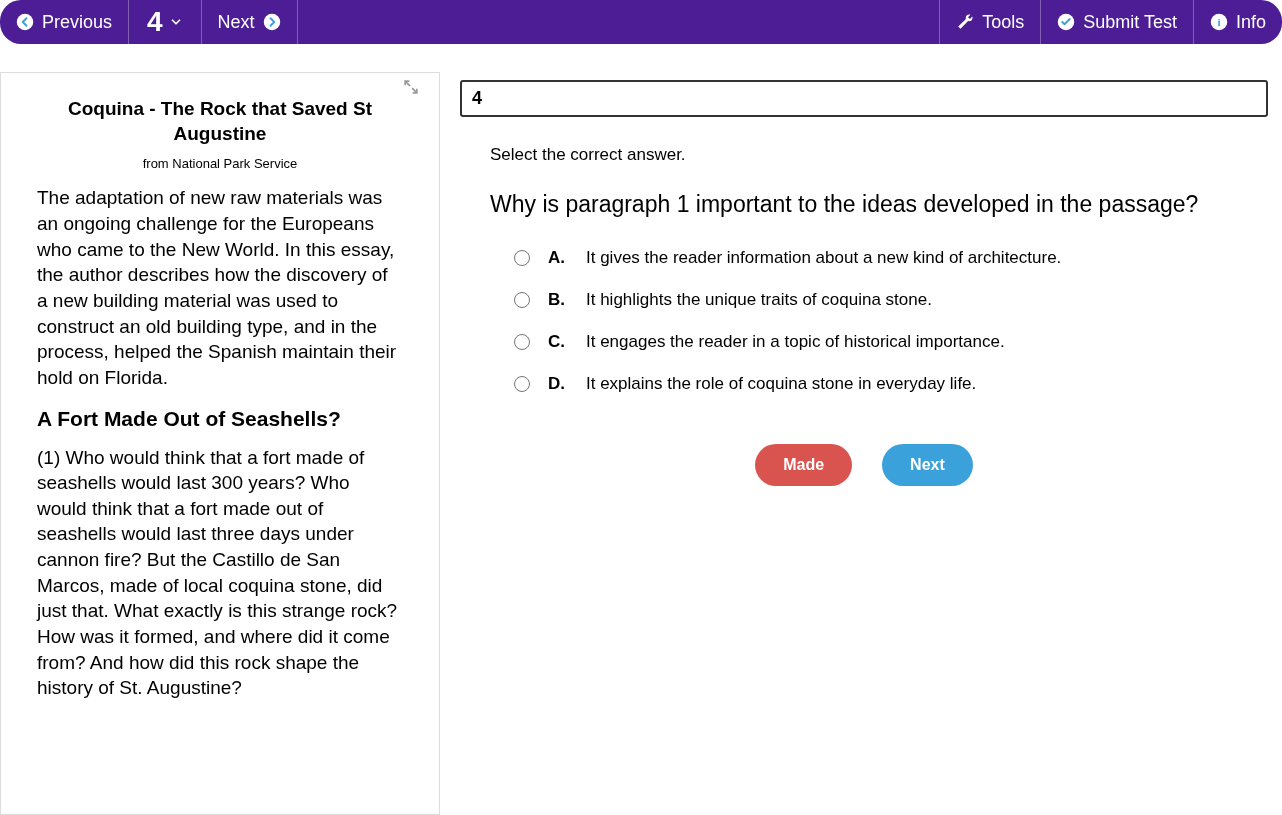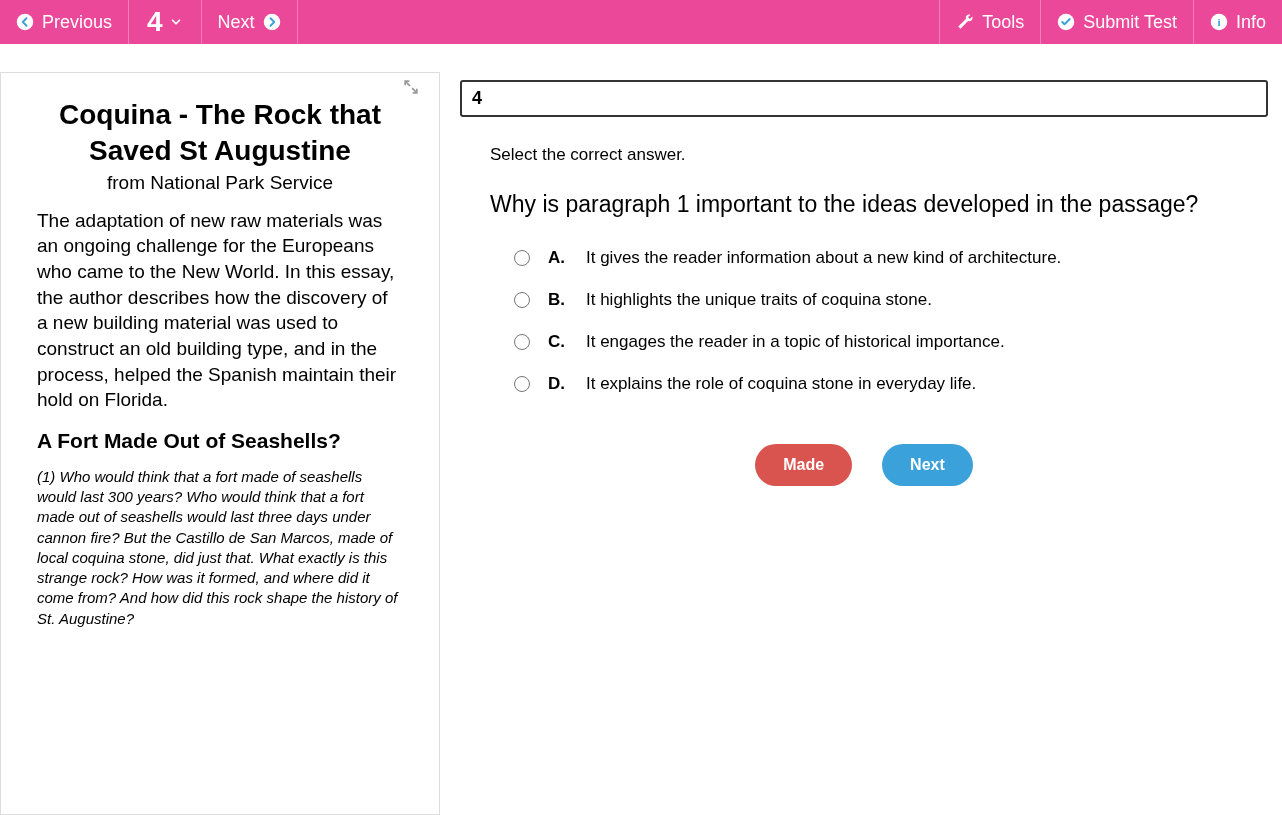--- a/index.html
+++ b/index.html
@@ -9,26 +9,27 @@
     }
     body {
       font-family: Arial, Helvetica, sans-serif;
       font-size: 14px;
       background: #fff;
       width: 1282px;
       height: 815px;
       overflow: hidden;
     }
     .topbar {
-      background: #ec4899;
+      background: #4c1d95;
       height: 44px;
       display: flex;
       align-items: stretch;
       color: #fff;
       font-size: 18px;
+      border-radius: 21px;
     }
     .topbar .nav-btn {
       display: flex;
       align-items: center;
       padding: 0 16px;
       border-right: 1px solid rgba(255,255,255,0.3);
       cursor: pointer;
       gap: 8px;
     }
     .topbar .nav-btn:first-child {
@@ -94,45 +95,44 @@
     }
     .passage-scroll::-webkit-scrollbar-track {
       background: #f0f0f0;
     }
     .passage-scroll::-webkit-scrollbar-thumb {
       background: #bbb;
       border-radius: 2px;
     }
     .passage-title {
       text-align: center;
-      font-size: 28px;
-      font-weight: bold;
-      margin-bottom: 2px;
+      font-size: 19px;
+      font-weight: bold;
+      margin-bottom: 10px;
       line-height: 1.3;
     }
     .passage-source {
       text-align: center;
-      font-size: 19px;
+      font-size: 13px;
       margin-bottom: 14px;
     }
     .passage-intro {
       font-size: 19px;
       line-height: 1.35;
       margin-bottom: 16px;
     }
     .passage-heading {
       font-size: 21px;
       font-weight: bold;
       margin-bottom: 14px;
     }
     .passage-para {
-      font-size: 15px;
+      font-size: 19px;
       line-height: 1.35;
       margin-bottom: 14px;
-      font-style: italic;
     }
     .question-panel {
       flex: 1;
       padding: 8px 14px 0 20px;
     }
     .question-num-box {
       border: 2px solid #333;
       border-radius: 3px;
       padding: 6px 10px;
       font-size: 18px;

